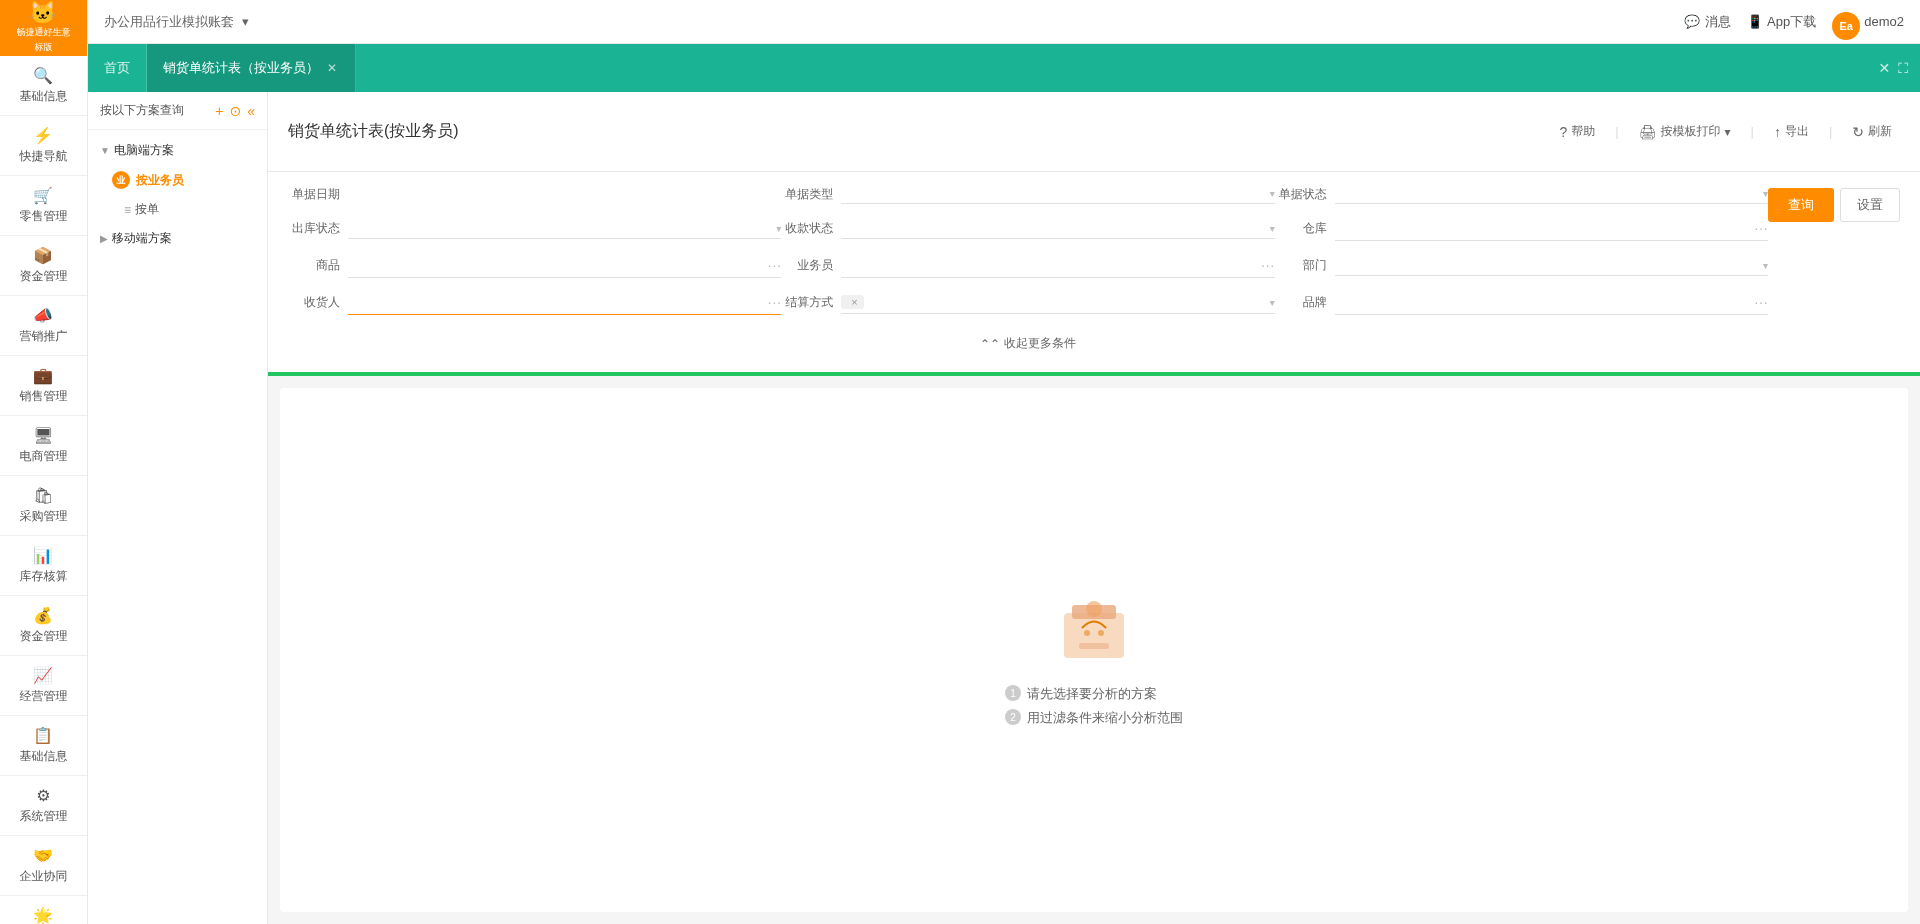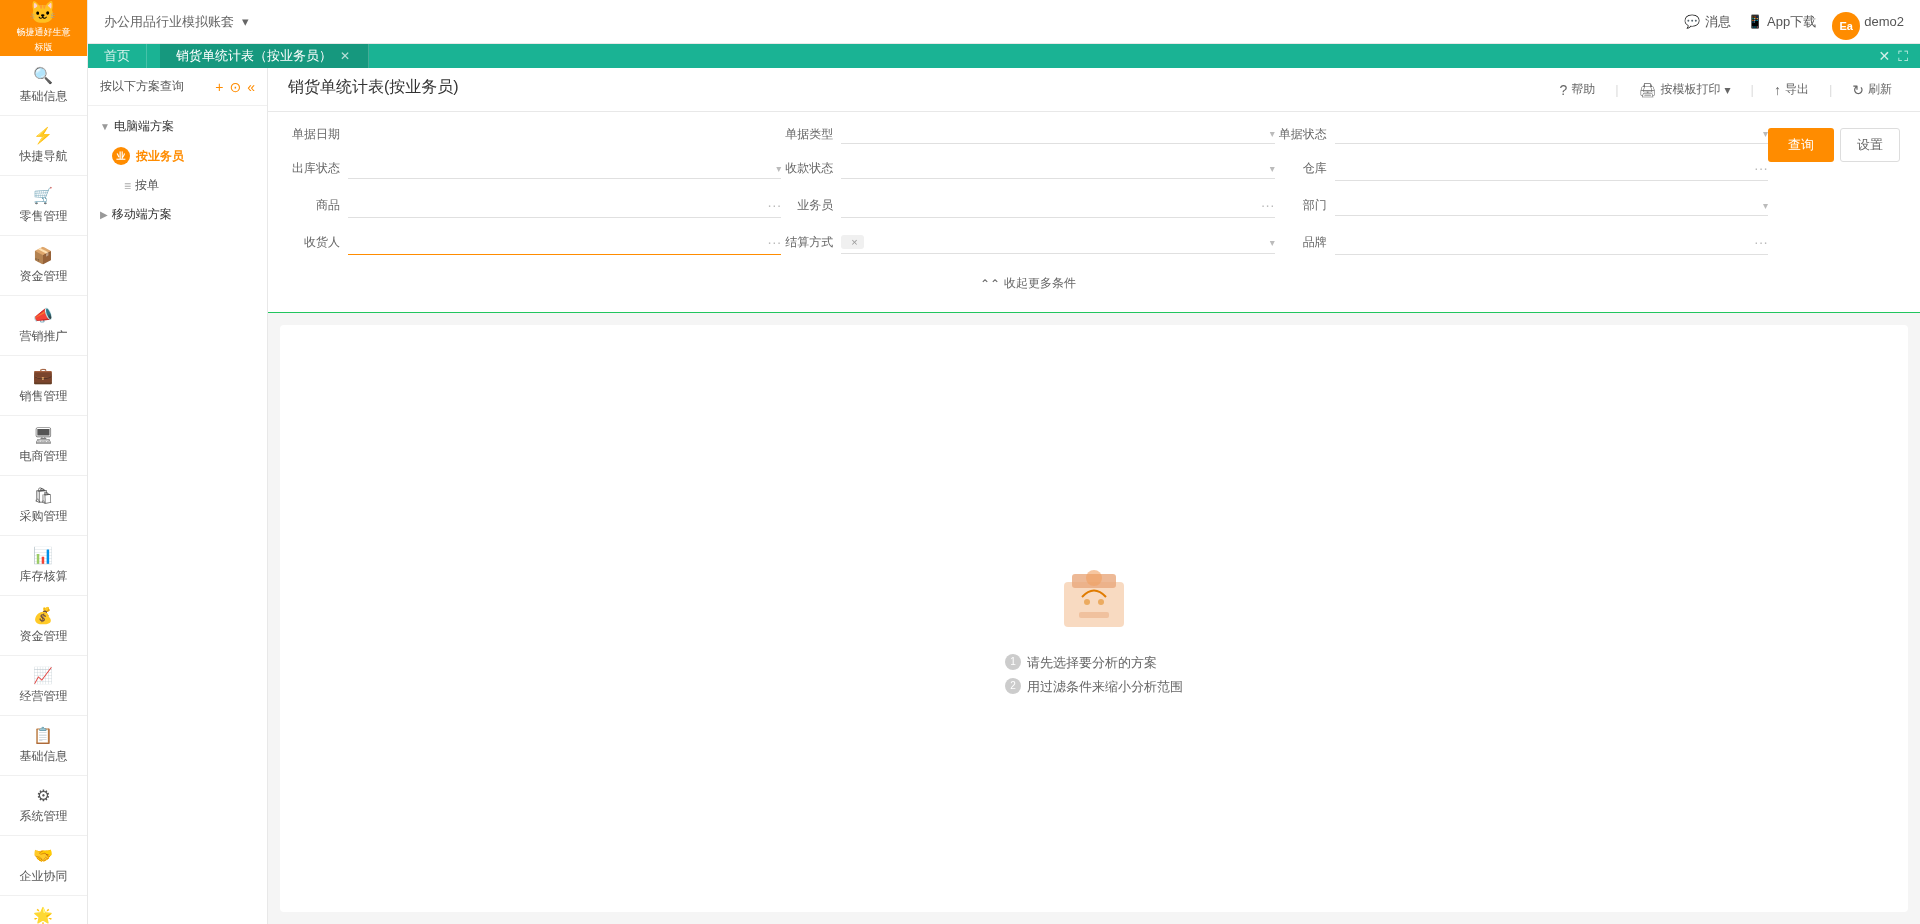--- a/index.html
+++ b/index.html
@@ -90,26 +90,25 @@
     }
     .avatar {
       width: 28px; height: 28px; border-radius: 50%;
       background: #ff8c00;
       display: flex; align-items: center; justify-content: center;
       color: #fff; font-size: 11px; font-weight: bold; margin-top: 8px;
     }
 
     
     #tabbar {
-      height: 24px;
+      height: 48px;
       background: #1ab394;
       display: flex;
       align-items: stretch;
       flex-shrink: 0;
-      gap: 13px;
     }
     .tab {
       display: flex;
       align-items: center;
       padding: 0 16px;
       color: rgba(255,255,255,0.85);
       cursor: pointer;
       font-size: 13px;
       gap: 6px;
       border-right: 1px solid rgba(255,255,255,0.2);
@@ -205,22 +204,23 @@
       flex: 1;
       display: flex;
       flex-direction: column;
       background: #f5f5f5;
       overflow: hidden;
     }
 
     
     .page-header {
       background: #fff;
-      padding: 9px 20px;
-      display: flex;
+      padding: 27px 20px;
+      display: flex;
+      align-items: center;
       justify-content: space-between;
       border-bottom: 1px solid #e8e8e8;
       flex-shrink: 0;
     }
     .page-title { font-size: 16px; color: #333; font-weight: 500; }
     .page-actions {
       display: flex;
       align-items: center;
       gap: 12px;
     }
@@ -234,21 +234,21 @@
       padding: 4px 8px;
       border-radius: 3px;
     }
     .page-action-btn .btn-icon { font-size: 14px; }
     .action-divider { color: #ddd; }
 
     
     .filter-area {
       background: #fff;
       padding: 12px 20px;
-      border-bottom: 1px solid #22c55e;
+      border-bottom: 4px solid #22c55e;
       flex-shrink: 0;
     }
     .filter-row {
       display: flex;
       align-items: center;
       margin-bottom: 12px;
       gap: 0;
     }
     .filter-row:last-child { margin-bottom: 0; }
     .filter-item {

